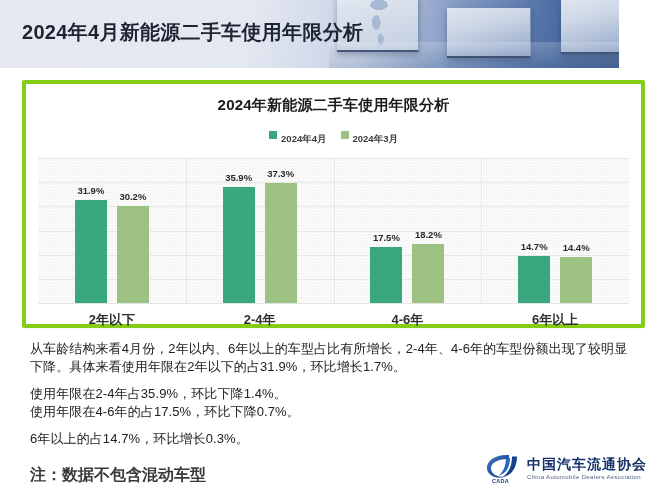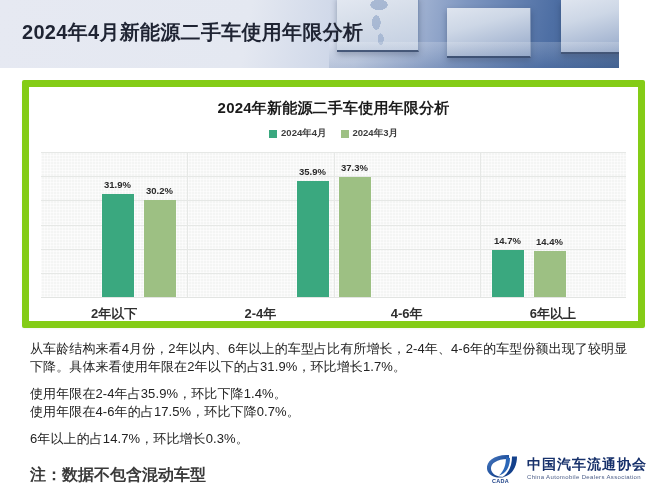--- a/index.html
+++ b/index.html
@@ -41,34 +41,34 @@
   .hdr-title{
     position:absolute; left:22px; top:19px;
     font-size:20px; font-weight:bold; color:#1f2433; letter-spacing:.3px;
     white-space:nowrap;
   }
   .hdr-rule{ width:667px; height:2px; background:#ffffff; }
 
   
   .card{
     position:absolute; left:22px; top:80px; width:623px; height:248px;
-    background:#ffffff; border:7px solid #84cc16; border-radius:2px;
+    background:#ffffff; border:4px solid #84cc16; border-radius:2px;
     box-shadow:0 1px 2px rgba(0,0,0,.04);
   }
   .chart-title{
     text-align:center; margin-top:12px;
     font-size:15px; font-weight:bold; color:#1b1b1b; letter-spacing:.2px;
   }
   .legend{
     display:flex; justify-content:center; align-items:center;
     gap:14px; margin-top:9px;
   }
   .legend-item{ display:flex; align-items:center; gap:4px; }
   .legend-swatch{ width:8px; height:8px; display:inline-block; }
-  .legend-label{ font-size:9.5px; color:#3c3c3c; font-weight:bold; }
+  .legend-label{ font-size:9.5px; color:#3c3c3c; font-weight:bold;margin-top:9px; }
 
   
   .plot-wrap{ position:relative; margin:12px 12px 0 12px; }
   .plot{
     position:relative; height:146px;
     background:#f4f5f4;
     background-image:
       linear-gradient(to right, rgba(255,255,255,.55) 1px, transparent 1px),
       linear-gradient(to bottom, rgba(255,255,255,.55) 1px, transparent 1px);
     background-size:3px 3px;
@@ -176,20 +176,30 @@
             </div>
           </div>
           <div class="group">
             <div class="bar" style="height: 79.7778%;">
               <div class="fill" style="background: rgb(58, 168, 127);"></div>
               <span class="vlabel">35.9%</span>
             </div>
             <div class="bar" style="height: 82.8889%;">
               <div class="fill" style="background: rgb(157, 192, 131);"></div>
               <span class="vlabel">37.3%</span>
+            </div>
+          </div>
+          <div class="group">
+            <div class="bar" style="height: 38.8889%;">
+              <div class="fill" style="background: rgb(58, 168, 127);"></div>
+              <span class="vlabel">17.5%</span>
+            </div>
+            <div class="bar" style="height: 40.4444%;">
+              <div class="fill" style="background: rgb(157, 192, 131);"></div>
+              <span class="vlabel">18.2%</span>
             </div>
           </div>
           <div class="group">
             <div class="bar" style="height: 32.6667%;">
               <div class="fill" style="background: rgb(58, 168, 127);"></div>
               <span class="vlabel">14.7%</span>
             </div>
             <div class="bar" style="height: 32%;">
               <div class="fill" style="background: rgb(157, 192, 131);"></div>
               <span class="vlabel">14.4%</span>

